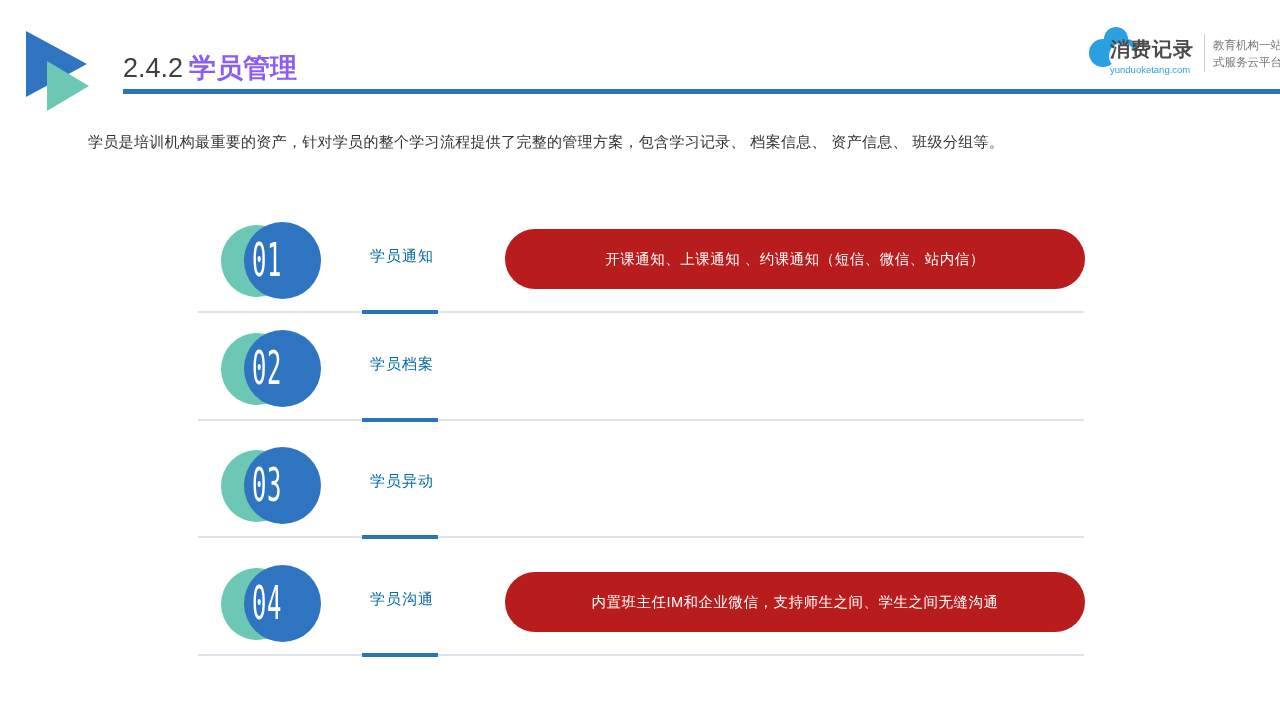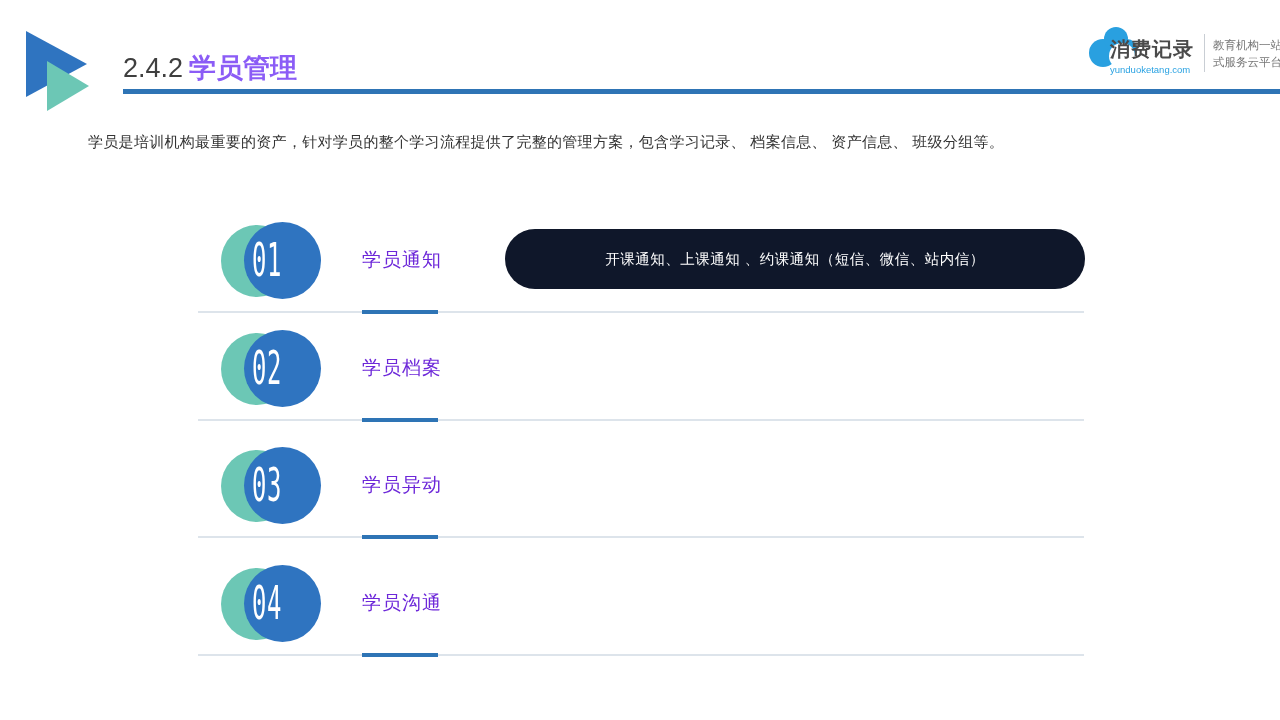--- a/index.html
+++ b/index.html
@@ -38,23 +38,23 @@
   .feature-row{position:absolute;left:197px;width:888px;height:96px;}
   .circle-teal{position:absolute;left:24px;top:3px;width:72px;height:72px;
     border-radius:50%;background:#6cc7b5;}
   .circle-blue{position:absolute;left:47px;top:0;width:77px;height:77px;
     border-radius:50%;background:#2f74c0;}
   .row-number{position:absolute;left:70px;top:38px;
     transform:translate(-50%,-50%) scaleX(.52);
     font-family:"DejaVu Sans Mono","Liberation Mono",monospace;
     font-size:46px;color:#ffffff;letter-spacing:1px;}
   .row-label{position:absolute;left:150px;top:25px;width:110px;text-align:center;
-    font-size:19px;color:#6d28d9;letter-spacing:1px;}
+    font-size:15px;color:#0369a1;letter-spacing:1px;}
   .row-pill{position:absolute;left:308px;top:7px;width:580px;height:60px;
-    border-radius:30px;background:#0f172a;display:flex;align-items:center;
+    border-radius:30px;background:#b91c1c;display:flex;align-items:center;
     justify-content:center;color:#ffffff;font-size:14.5px;letter-spacing:.5px;
     text-align:center;padding:0 20px;box-sizing:border-box;}
   .row-divider{position:absolute;left:1px;top:89px;width:886px;height:2px;background:#dde4eb;}
   .row-divider-accent{position:absolute;left:165px;top:88px;width:76px;height:4px;background:#2e74b5;}
 
   .row-1{top:222px;} .row-2{top:330px;} .row-3{top:447px;} .row-4{top:565px;}
 </style>
 </head>
 <body>
 
@@ -112,15 +112,16 @@
   <div class="row-label">学员异动</div>
   <div class="row-divider"></div>
   <div class="row-divider-accent"></div>
 </div>
 
 <div class="feature-row row-4">
   <div class="circle-teal"></div>
   <div class="circle-blue"></div>
   <div class="row-number">04</div>
   <div class="row-label">学员沟通</div>
+  <div class="row-pill">内置班主任IM和企业微信，支持师生之间、学生之间无缝沟通</div>
   <div class="row-divider"></div>
   <div class="row-divider-accent"></div>
 </div>
 
 </body></html>

